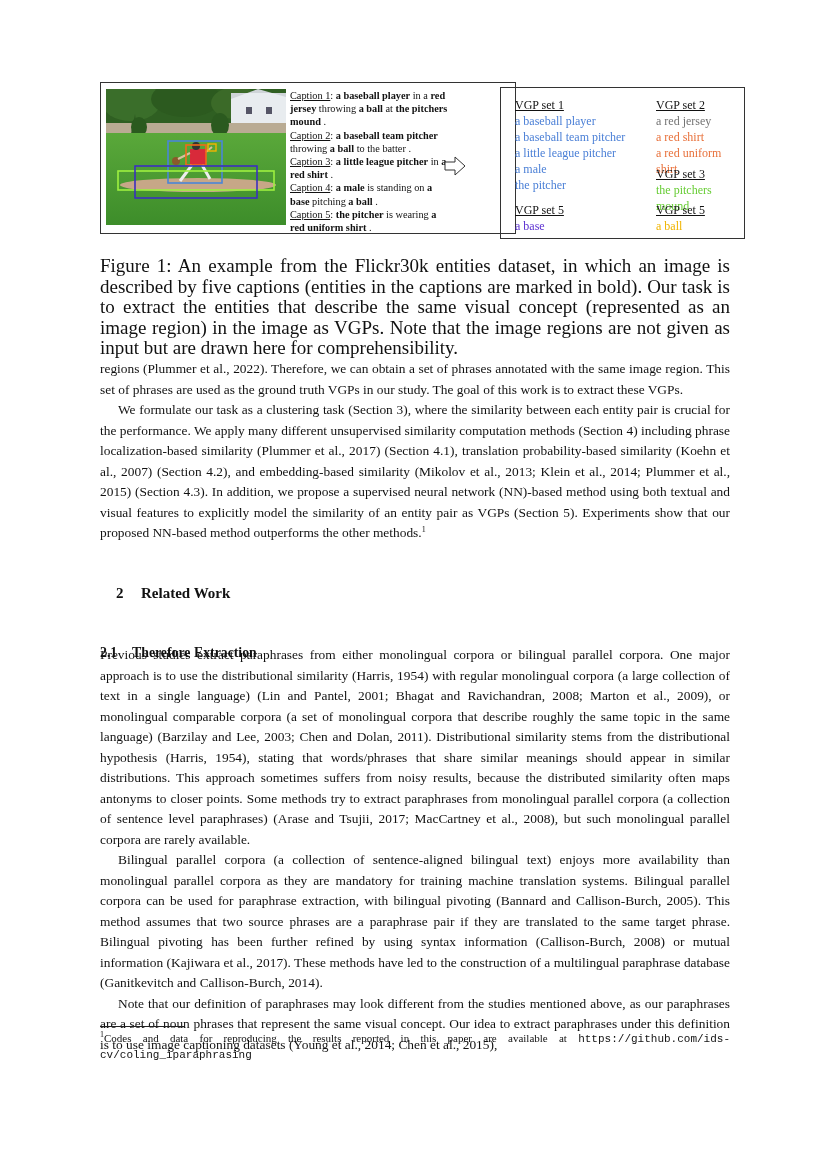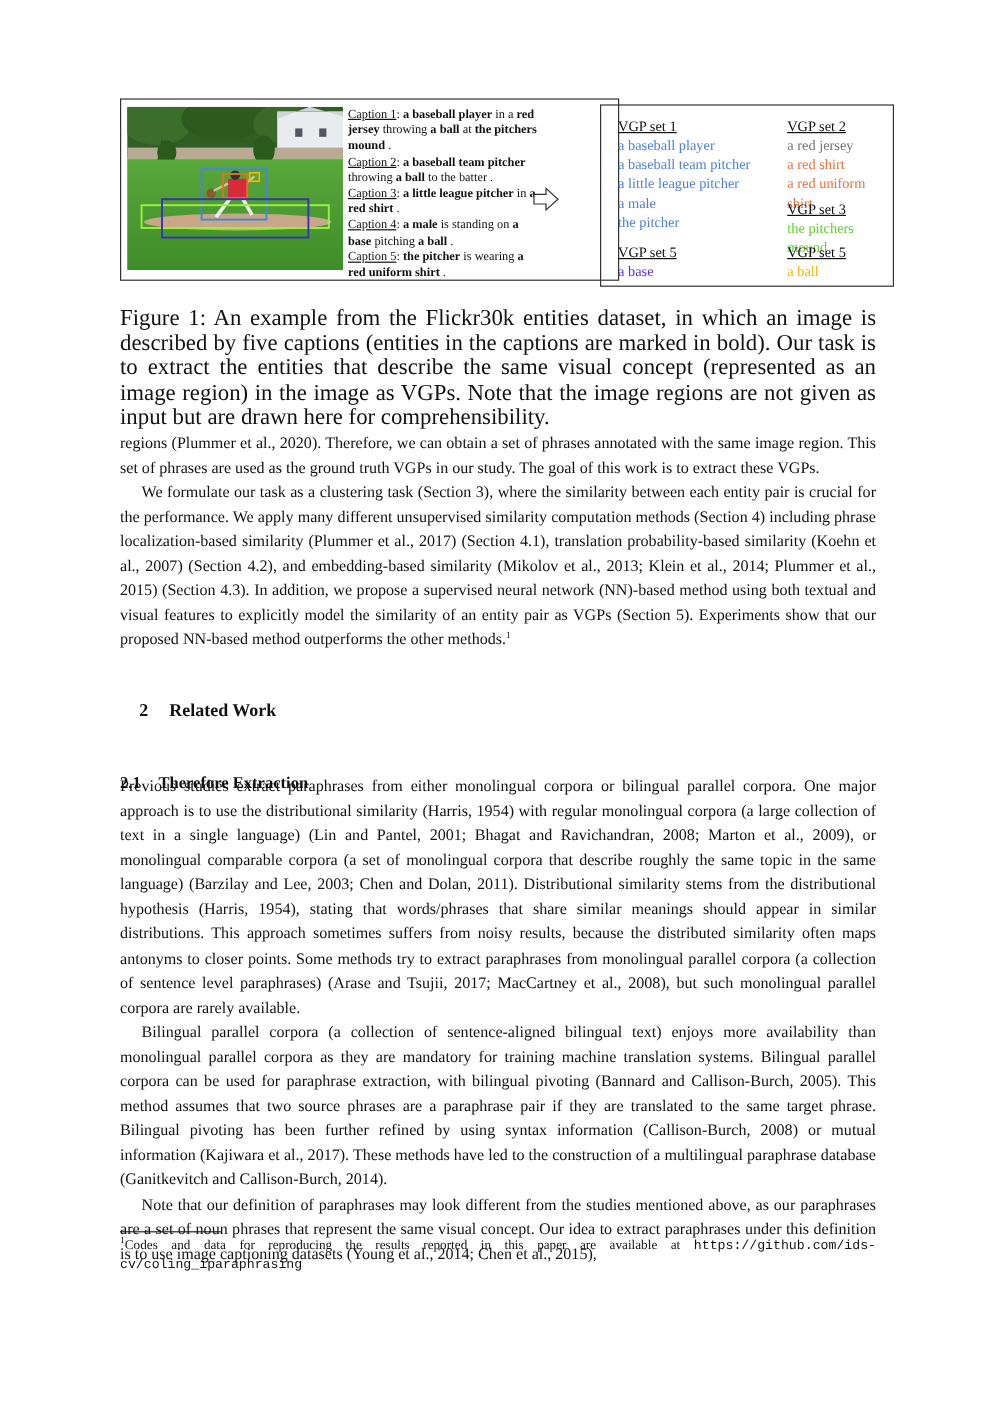--- a/index.html
+++ b/index.html
@@ -124,21 +124,21 @@
   </div>
   <div class="vgp-col" style="left:155px; top:114px;">
     <div class="vgp-title">VGP set 5</div>
     <div style="color:#f0b400">a ball</div>
   </div>
 </div>
 
 <div class="caption-text">Figure 1: An example from the Flickr30k entities dataset, in which an image is described by five captions (entities in the captions are marked in bold). Our task is to extract the entities that describe the same visual concept (represented as an image region) in the image as VGPs. Note that the image regions are not given as input but are drawn here for comprehensibility.</div>
 
 <div class="body-text" style="top:359px;">
-  <p>regions (Plummer et al., 2020). Therefore, we can obtain a set of phrases annotated with the same image region. This set of phrases are used as the ground truth VGPs in our study. The goal of this work is to extract these VGPs.</p>
+  <p>regions (Plummer et al., 2022). Therefore, we can obtain a set of phrases annotated with the same image region. This set of phrases are used as the ground truth VGPs in our study. The goal of this work is to extract these VGPs.</p>
   <p class="indent"><span>We formulate our task as a clustering task (Section 3), where the similarity between each entity pair is crucial for the performance. We apply many different unsupervised similarity computation methods (Section 4) including phrase localization-based similarity (Plummer et al., 2017) (Section 4.1), translation probability-based similarity (Koehn et al., 2007) (Section 4.2), and embedding-based similarity (Mikolov et al., 2013; Klein et al., 2014; Plummer et al., 2015) (Section 4.3). In addition, we propose a supervised neural network (NN)-based method using both textual and visual features to explicitly model the similarity of an entity pair as VGPs (Section 5). Experiments show that our proposed NN-based method outperforms the other methods.</span><sup>1</sup></p>
 </div>
 
 <div class="h2" style="top:585px;">
   <span class="num" style="width:25px;">2</span><span>Related Work</span>
 </div>
 
 <div class="h3" style="top:618px;">
   <span class="num" style="width:32px;margin-top:27px;">2.1</span><span>Therefore Extraction</span>
 </div>

